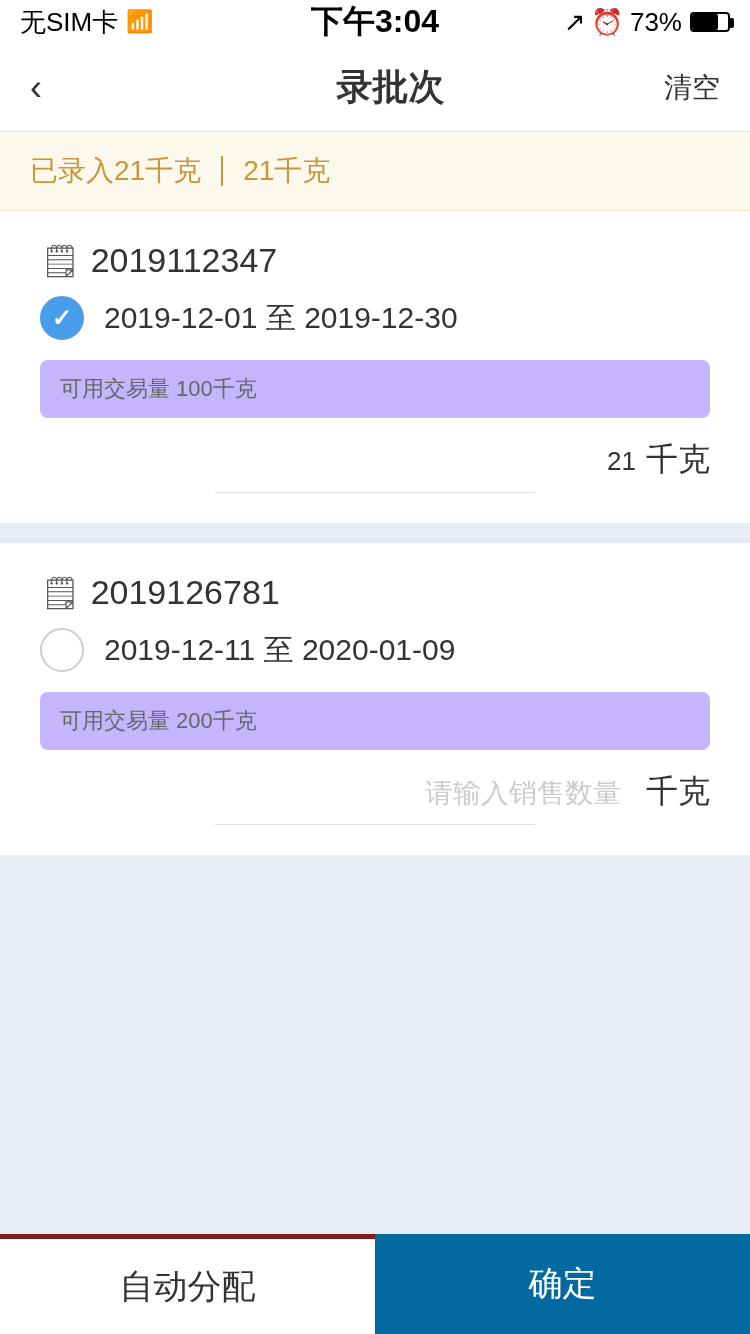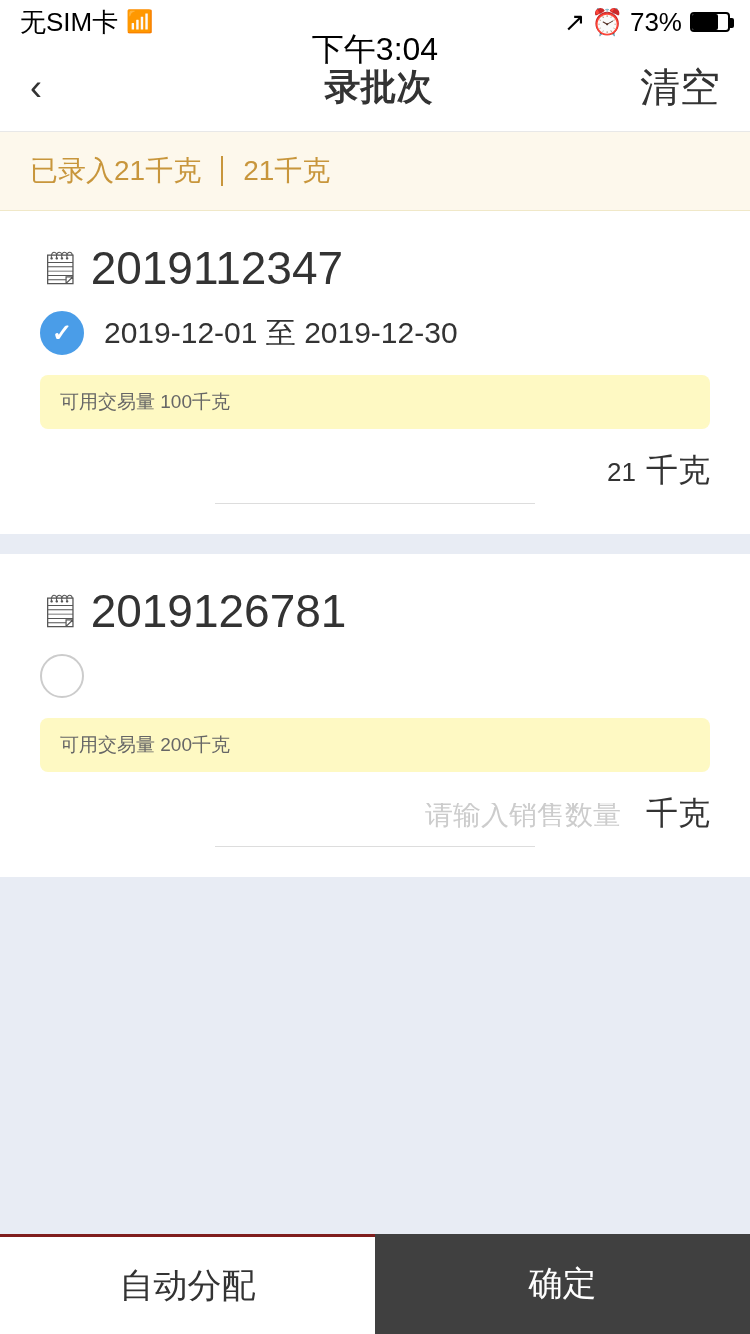--- a/index.html
+++ b/index.html
@@ -24,26 +24,25 @@
     }
     .status-left {
       display: flex;
       align-items: center;
       gap: 8px;
       font-size: 26px;
       color: #000;
     }
     .status-center {
       font-size: 32px;
-      font-weight: 400;
+      font-weight: 700;
       color: #000;
       position: absolute;
       left: 50%;
       transform: translateX(-50%);
-      margin-top: 28px;
     }
     .status-right {
       display: flex;
       align-items: center;
       gap: 6px;
       font-size: 26px;
       color: #000;
     }
     .wifi-icon { font-size: 22px; }
     .battery-icon {
@@ -89,21 +88,21 @@
       width: 60px;
       cursor: pointer;
     }
     .nav-title {
       font-size: 36px;
       font-weight: 600;
       color: #333;
       margin-left: 27px;
     }
     .nav-clear {
-      font-size: 40px;
+      font-size: 28px;
       color: #333;
       cursor: pointer;
     }
 
     
     .info-banner {
       width: 750px;
       background: #fdf8ec;
       padding: 20px 30px;
       display: flex;
@@ -136,21 +135,21 @@
       display: flex;
       align-items: center;
       gap: 10px;
       margin-bottom: 16px;
     }
     .batch-icon {
       font-size: 32px;
       color: #555;
     }
     .batch-id {
-      font-size: 46px;
+      font-size: 34px;
       color: #333;
       font-weight: 500;
     }
 
     .batch-date-row {
       display: flex;
       align-items: center;
       gap: 20px;
       margin-bottom: 20px;
     }
@@ -173,24 +172,24 @@
       color: #fff;
       font-size: 24px;
       font-weight: bold;
     }
     .batch-date {
       font-size: 30px;
       color: #333;
     }
 
     .avail-tag {
-      background: #fef9c3;
+      background: #c4b5fd;
       border-radius: 8px;
       padding: 14px 20px;
-      font-size: 19px;
+      font-size: 22px;
       color: #666;
       margin: 0 0 0 0;
     }
 
     
     .amount-row {
       display: flex;
       align-items: baseline;
       justify-content: flex-end;
       padding: 20px 40px 0 40px;
@@ -267,25 +266,25 @@
     .btn-auto {
       flex: 1;
       background: #fff;
       border: none;
       font-size: 34px;
       color: #333;
       cursor: pointer;
       display: flex;
       align-items: center;
       justify-content: center;
-      border-top: 3px solid #7f1d1d;
+      border-top: 5px solid #7f1d1d;
     }
     .btn-confirm {
       flex: 1;
-      background: #404040;
+      background: #0369a1;
       border: none;
       font-size: 34px;
       color: #fff;
       cursor: pointer;
       display: flex;
       align-items: center;
       justify-content: center;
     }
 
     .main-scroll {
@@ -351,20 +350,21 @@
 
   <div class="card">
     <div class="card-content">
       <div class="batch-header">
         <span class="batch-icon">🗒</span>
         <span class="batch-id">2019126781</span>
       </div>
       <div class="batch-date-row">
         <div class="radio-circle">
         </div>
+        <span class="batch-date">2019-12-11 至 2020-01-09</span>
       </div>
       <div class="avail-tag">可用交易量 200千克</div>
     </div>
     <div class="input-row">
       <input class="qty-input" type="number" placeholder="请输入销售数量" style="">
       <span class="input-unit">千克</span>
     </div>
     <div class="divider-line"></div>
     <div style="height:30px; background:#fff;"></div>
   </div>

